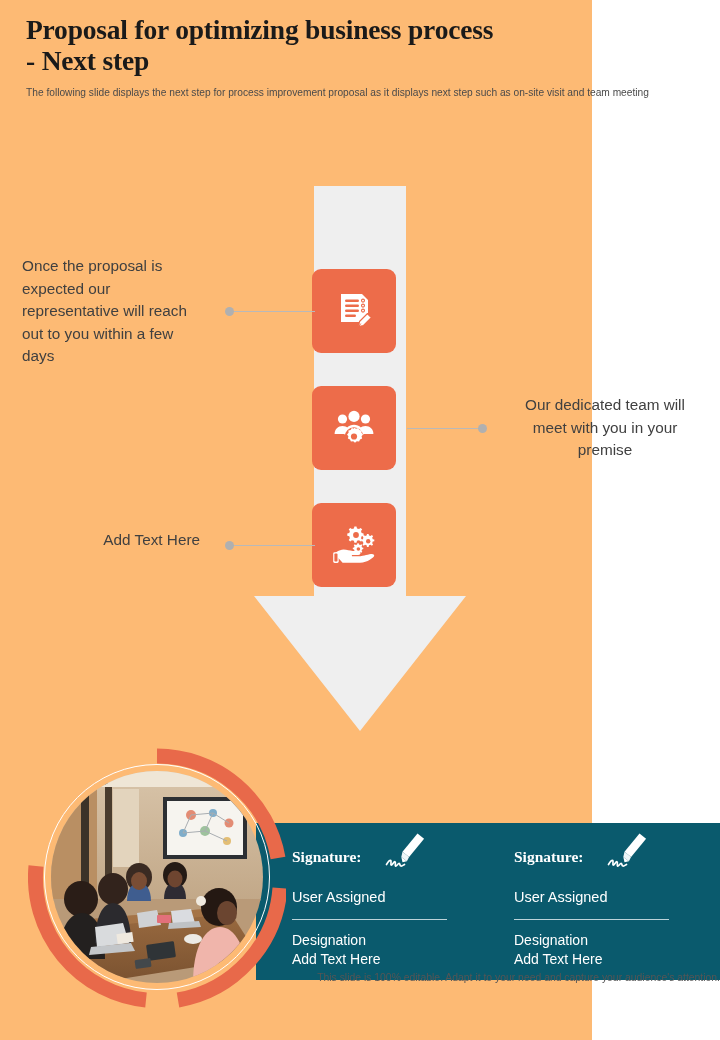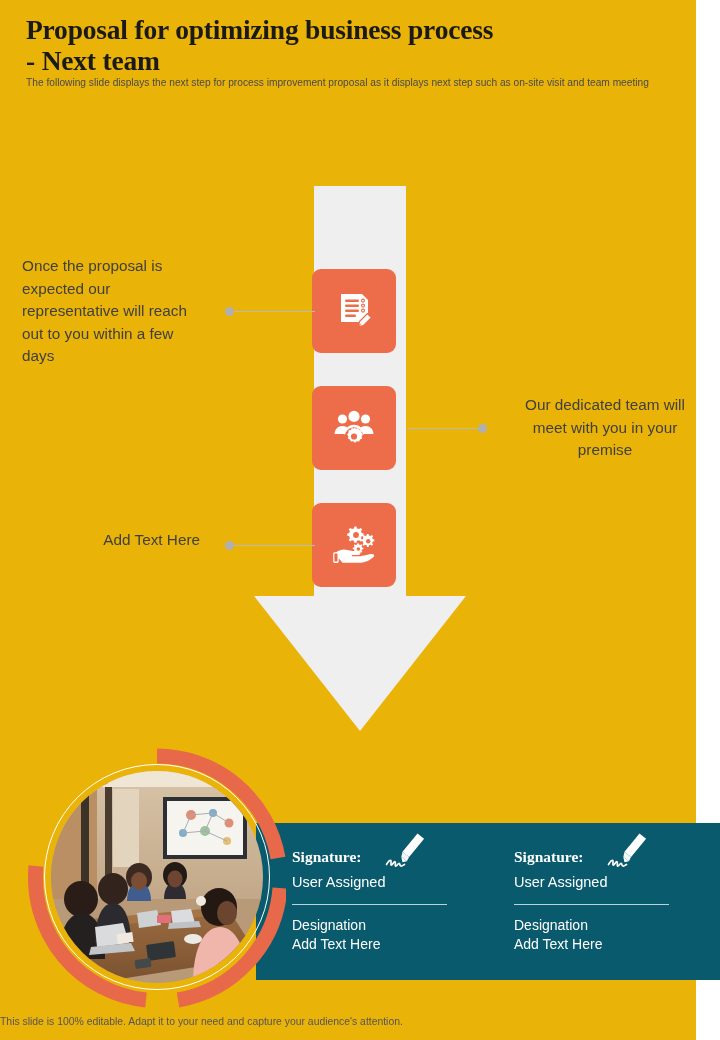--- a/index.html
+++ b/index.html
@@ -2,33 +2,34 @@
 <html><head>
 <meta charset="utf-8">
 <style>
   * { margin:0; padding:0; box-sizing:border-box; }
   html, body {
     width:720px; height:1040px;
     background:#ffffff;
     font-family:"Liberation Sans", sans-serif;
     overflow:hidden;
   }
-  .slide { position:relative; width:696px; height:1040px; background:#eab308; }
+  .slide { position:relative; width:592px; height:1040px; background:#fdba74; }
 
   
   .header { position:absolute; left:26px; top:14px; width:672px; }
   .title {
     font-family:"Liberation Serif", serif;
     font-weight:700;
     font-size:27.5px;
     line-height:31px;
     color:#1a1a1a;
     letter-spacing:-0.2px;
   }
   .subtitle {
+    margin-top:10px;
     font-size:10.2px;
     line-height:13px;
     color:#4a4a4a;
     width:662px;
   }
 
   
   .arrow-wrap { position:absolute; left:0; top:186px; width:720px; height:550px; }
   .arrow-svg { display:block; }
 
@@ -82,21 +83,21 @@
   .sig-label {
     font-family:"Liberation Serif", serif;
     font-weight:700;
     font-size:15.5px;
     line-height:19px;
     color:#ffffff;
   }
   .sig-pen { margin-top:-16px; }
   .sig-user {
     font-size:14.5px; line-height:20px; color:#ffffff;
-    margin-top:3px;
+    margin-top:18px;
   }
   .sig-rule {
     width:155px; height:1px; background:#bcd3d9;
     margin:12px 0 11px 0;
   }
   .sig-desig { font-size:14px; line-height:19px; color:#ffffff; }
 
   
   .photo-wrap { position:absolute; left:28px; top:748px; width:258px; height:262px; }
   .ring-svg { position:absolute; left:0; top:0; }
@@ -109,35 +110,35 @@
   .photo-inner { position:absolute; inset:0; }
   .thin-ring {
     position:absolute; left:16px; top:16px;
     width:226px; height:226px; border-radius:50%;
     border:1.2px solid #ffffff;
     pointer-events:none;
   }
 
   
   .footer {
-    position:absolute; left:0; top:1016px; width:720px;
-    text-align:left;
+    position:absolute; left:0; top:972px; width:720px;
+    text-align:right;
     font-size:10.4px;
     color:#555555;
   }
 </style>
 </head>
 <body>
 
 <div class="slide">
 
   <div class="header">
     <div class="title">
       <div>Proposal for optimizing business process</div>
-      <div>- Next team</div>
+      <div>- Next step</div>
     </div>
     <div class="subtitle">The following slide displays the next step for process improvement proposal as it displays next step such as on-site visit and team meeting</div>
   </div>
 
   <div class="arrow-wrap">
     <svg class="arrow-svg" width="720" height="550" viewBox="0 0 720 550">
       <path d="M314 0 H406 V410 H466 L360 545 L254 410 H314 Z" fill="#efefef"></path>
     </svg>
   </div>
 

